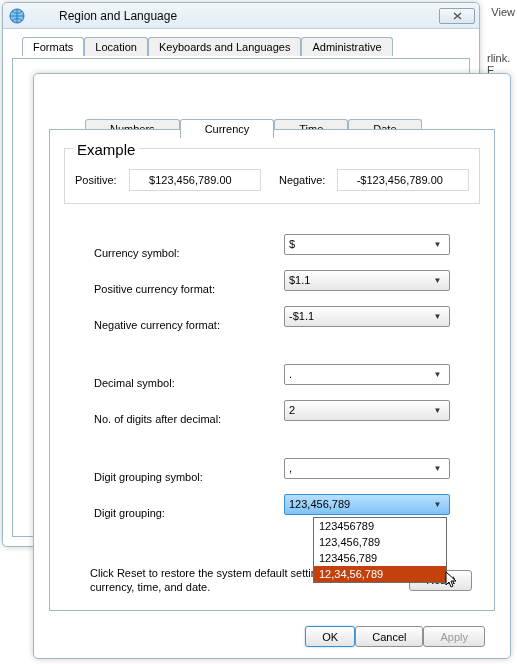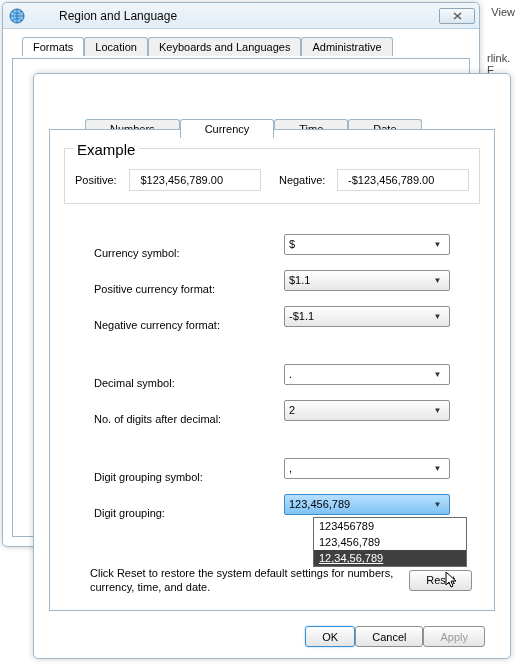--- a/index.html
+++ b/index.html
@@ -82,21 +82,21 @@
     border:1px solid #d9d9d9; margin:18px 14px 6px 14px; padding:20px 10px 12px 10px;
     position:relative;
   }
   .example-box .legend {
     position:absolute; top:-8px; left:8px; background:#fff; padding:0 4px; font-size:15px;
   }
   .example-row { display:flex; align-items:center; gap:6px; }
   .example-row .lbl { width:52px; }
   .example-row .val {
     border:1px solid #d9d9d9; height:22px; width:140px;
-    display:flex; align-items:center; padding:0 10px; font-size:11px;
+    display:flex; align-items:center; padding:0 19px; font-size:11px;
     background:#fff;
   }
   .example-row .gap { width:6px; }
   .example-row .lbl2 { width:56px; }
   .form-grid { margin:22px 10px 0 44px; }
   .form-row { display:flex; align-items:center; height:36px; }
   .form-row .flabel { width:190px; font-size:11px;margin-top:18px; }
   .combo {
     width:166px; height:21px;
     border:1px solid #8f8f8f;
@@ -110,25 +110,25 @@
   .combo .cbtn {
     width:15px; height:15px;
     display:flex;align-items:center;justify-content:center;
     font-size:8px; color:#333;
   }
   .combo.open {
     background:linear-gradient(#b7e0ff,#7fc3f5);
     border-color:#3b8fcf;
   }
   .dropdown-list {
-    position:absolute; left:278px; top:416px; width:154px;
+    position:absolute; left:278px; top:416px; width:134px;
     border:1px solid #6b6b6b; background:#fff; z-index:10;
   }
   .dropdown-list .opt { padding:2px 5px; font-size:11px; }
-  .dropdown-list .opt.sel { background:#404040; color:#fff;text-decoration:underline; }
+  .dropdown-list .opt.sel { background:#c2410c; color:#fff; }
   .form-gap { height:22px; }
   .reset-row {
     position:absolute; left:40px; right:22px; bottom:16px;
     display:flex; align-items:center; gap:12px;
   }
   .reset-row .rtext { flex:1; font-size:11px; line-height:14px; }
   .btn {
     height:21px; padding:0 16px;
     border:1px solid #8f8f8f; border-radius:3px;
     background:linear-gradient(#fefefe,#e5e5e5);
@@ -255,20 +255,21 @@
       <div class="reset-row">
         <span class="rtext">Click Reset to restore the system default settings for numbers, currency, time, and date.</span>
         <div class="btn">Reset</div>
       </div>
 
     </div>
 
     <div class="dropdown-list">
       <div class="opt">123456789</div>
       <div class="opt">123,456,789</div>
+      <div class="opt">123456,789</div>
       <div class="opt sel">12,34,56,789</div>
     </div>
 
     <div class="dlg-buttons" style="position:absolute;bottom:10px;right:0;">
       <div class="btn primary">OK</div>
       <div class="btn">Cancel</div>
       <div class="btn disabled">Apply</div>
     </div>
 
     <div class="cursor">

